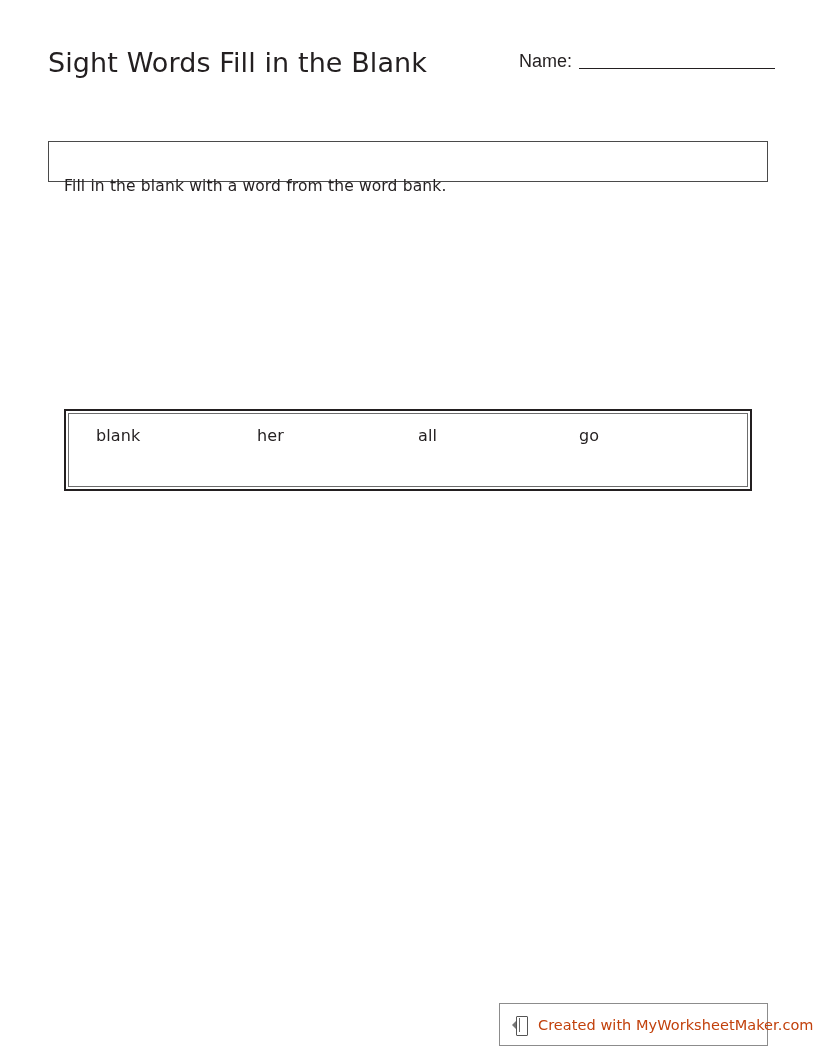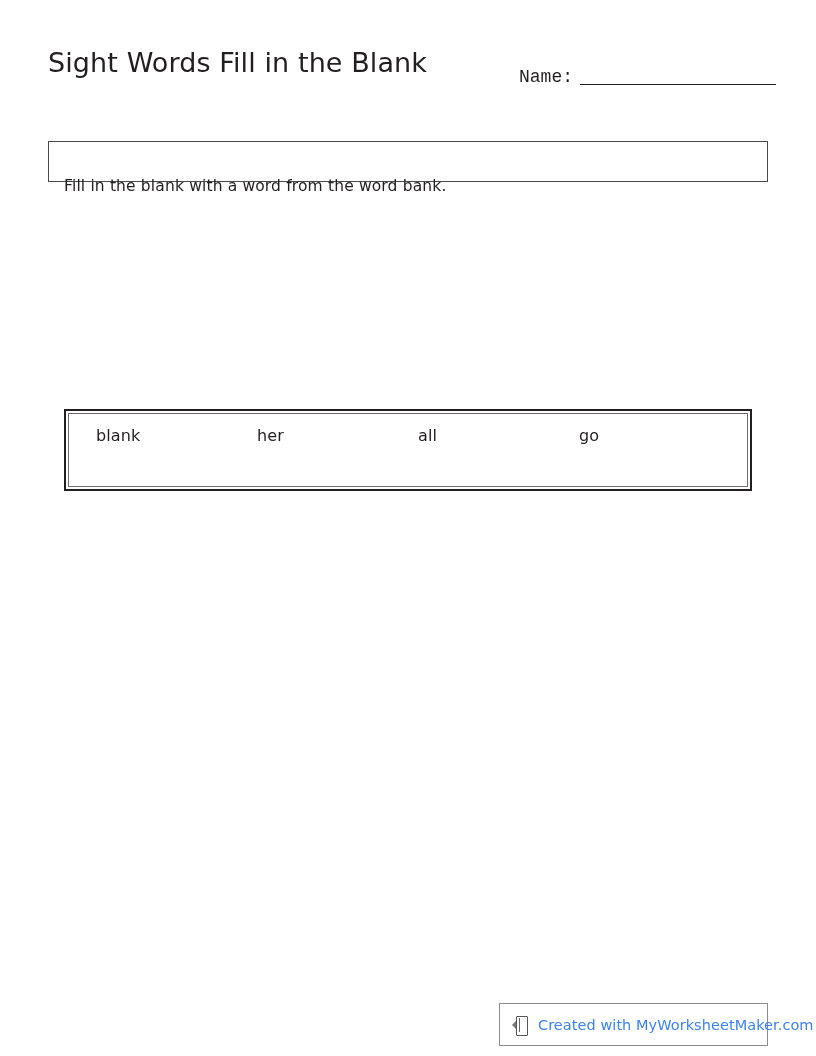--- a/index.html
+++ b/index.html
@@ -37,26 +37,25 @@
   }
 
   .name-group {
     position: absolute;
     left: 519px;
     top: 52px;
     display: flex;
     align-items: flex-end;
   }
   .name-label {
-    font-family: Liberation Mono, monospace;
+    font-family: Liberation Sans, sans-serif;
     font-size: 18px;
     color: #231f20;
     line-height: 1;
     padding-bottom: 1px;
-    margin-top: 16px;
   }
   .name-rule {
     width: 196px;
     height: 0;
     border-bottom: 1.4px solid #231f20;
     margin-left: 7px;
     margin-bottom: 2px;
   }
 
   
@@ -156,21 +155,21 @@
   .badge-icon .pencil-line {
     position: absolute;
     left: 7px;
     top: 3px;
     width: 1.4px;
     height: 14px;
     background: #666;
   }
   .badge-text {
     font-size: 14.5px;
-    color: #3b82f6;
+    color: #c2410c;
     letter-spacing: 0.05px;
     white-space: nowrap;
   }
 </style>
 </head>
 <body>
 
 <div class="page">
 
   <div class="title">Sight Words Fill in the Blank</div>

